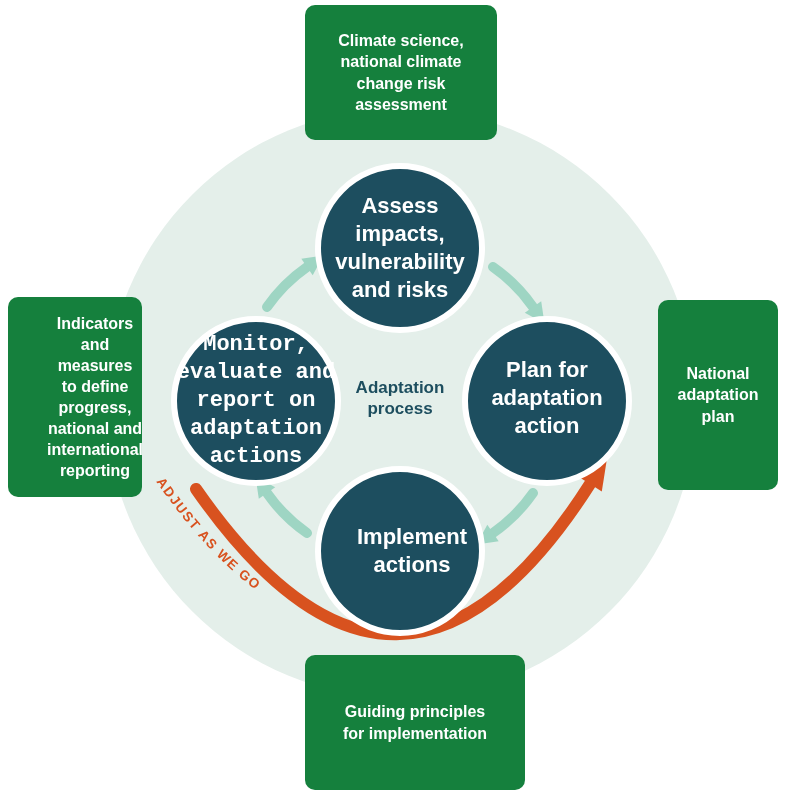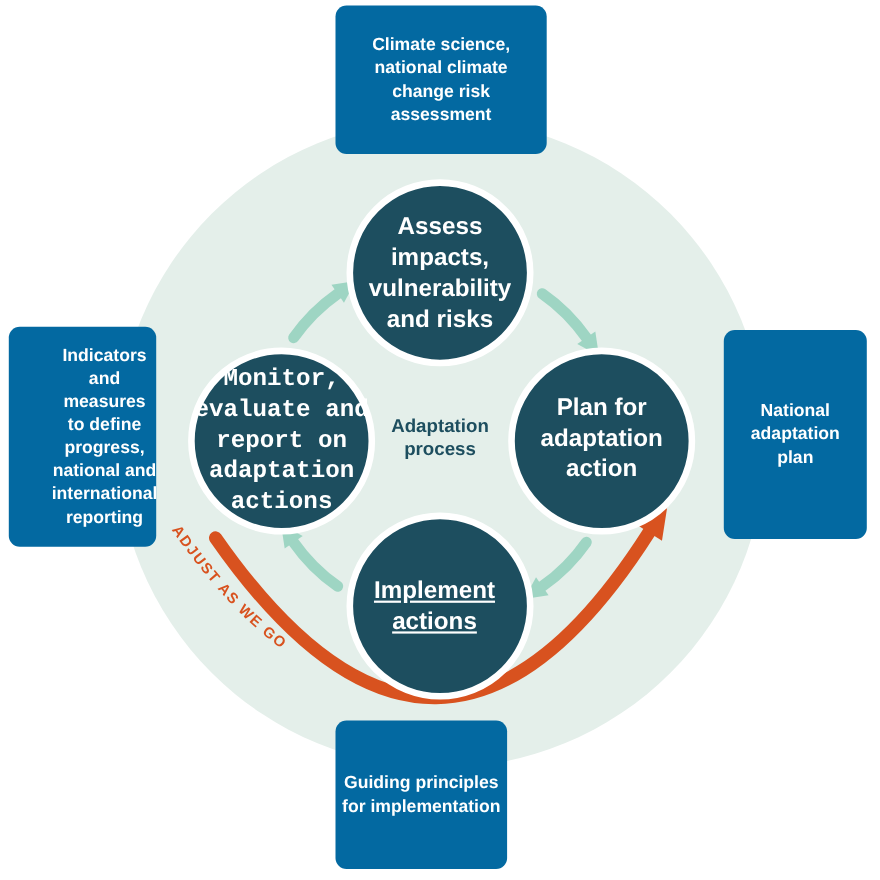--- a/index.html
+++ b/index.html
@@ -11,56 +11,56 @@
     font-family: "Liberation Sans", sans-serif;
     overflow: hidden;
   }
   .layer {
     position: absolute;
     left: 0;
     top: 0;
   }
   .box {
     position: absolute;
-    background: #0369a1;
+    background: #15803d;
     border-radius: 10px;
     color: #ffffff;
     display: flex;
     align-items: center;
     justify-content: center;
     text-align: center;
     font-weight: bold;
     font-size: 16px;
     line-height: 1.32;
     white-space: pre-line;
     padding: 4px;
     box-sizing: border-box;
   }
   .box-top    { left: 305px; top: 5px;   width: 192px; height: 135px; }
-  .box-right  { left: 658px; top: 300px; width: 130px; height: 190px; }
-  .box-bottom { left: 305px; top: 655px; width: 156px; height: 135px; }
+  .box-right  { left: 658px; top: 300px; width: 120px; height: 190px; }
+  .box-bottom { left: 305px; top: 655px; width: 220px; height: 135px; }
   .box-left   { left: 8px;   top: 297px; width: 134px; height: 200px; padding-left: 44px; }
   .node-label {
     position: absolute;
     width: 160px;
     height: 160px;
     display: flex;
     align-items: center;
     justify-content: center;
     text-align: center;
     color: #ffffff;
     font-weight: bold;
     font-size: 22px;
     line-height: 1.28;
     white-space: pre-line;
     pointer-events: none;
   }
   .node-assess    { left: 320px; top: 168px; }
   .node-plan      { left: 467px; top: 318px; }
-  .node-implement { left: 315px; top: 471px; text-decoration: underline; }
+  .node-implement { left: 332px; top: 471px; }
   .node-monitor   { left: 176px; top: 321px; font-family: Liberation Mono, monospace; }
   .center-label {
     position: absolute;
     left: 325px;
     top: 368px;
     width: 150px;
     height: 60px;
     display: flex;
     align-items: center;
     justify-content: center;

